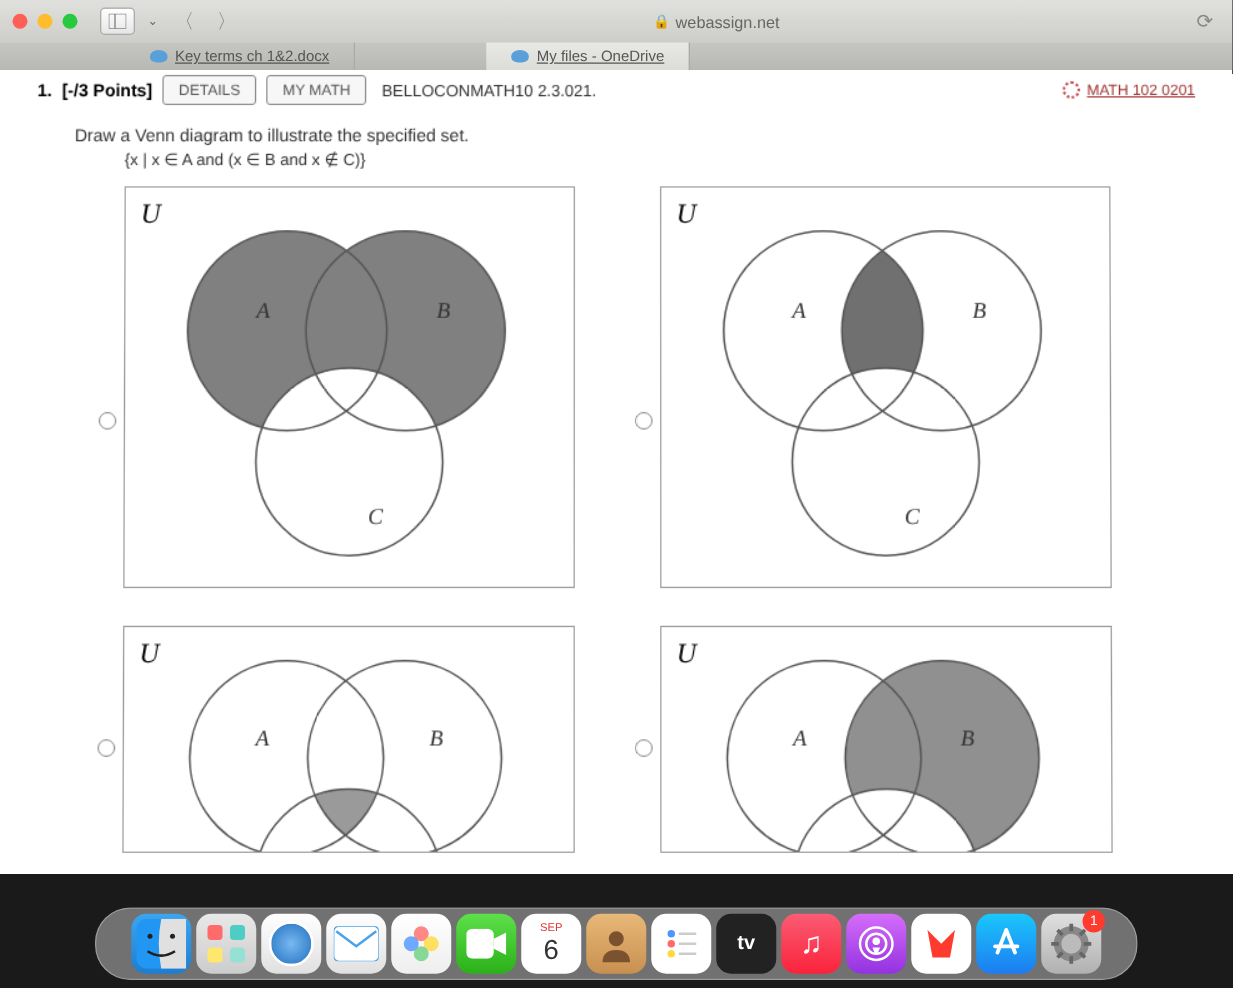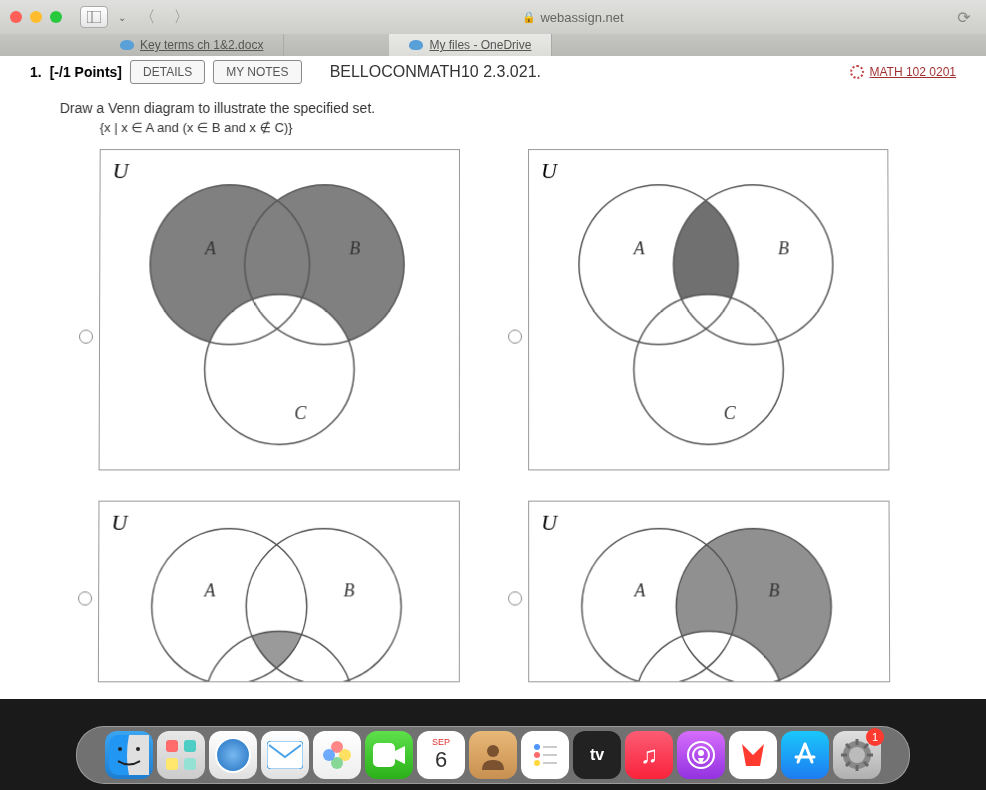--- a/index.html
+++ b/index.html
@@ -59,21 +59,21 @@
     }
     .question-header {
       display:flex; align-items:center; gap:8px; padding: 4px 30px;
       border-bottom: none;
     }
     .q-num { font-weight: bold; font-size: 14px; }
     .pill {
       border:1px solid #888; border-radius:3px; padding:4px 12px;
       font-size: 12px; color:#555; background:#f7f7f7;
     }
-    .q-id { font-size: 16px; color:#333; margin-left:20px; }
+    .q-id { font-size: 13px; color:#333; margin-left:4px; }
     .course-badge {
       margin-left:auto; display:flex;align-items:flex-start;gap:6px;
       color:#a03030; font-size:12px;text-decoration:underline;
     }
     .ring {
       width:14px;height:14px;border:2px dotted #c04040;border-radius:50%;display:inline-block;
     }
     .question-body { padding: 12px 60px; }
     .prompt { font-size: 14px; color:#333; margin-bottom:4px; }
     .set-notation { font-size: 13px; color:#333; margin-left:40px; margin-bottom:14px; font-style: normal; }
@@ -161,23 +161,23 @@
     </div>
     <div class="tab active" style="margin-left:105px">
       <span class="cloud-icon"></span>
       <span>My files - OneDrive</span>
     </div>
   </div>
 
   <div class="content-area">
     <div class="question-header">
       <span class="q-num">1.</span>
-      <span class="q-num" style="font-weight:bold">[-/1 Points]</span>
+      <span class="q-num" style="font-weight:bold">[-/3 Points]</span>
       <span class="pill">DETAILS</span>
-      <span class="pill">MY NOTES</span>
+      <span class="pill">MY MATH</span>
       <span class="q-id">BELLOCONMATH10 2.3.021.</span>
       <span class="course-badge">
         <span class="ring"></span>
         <span>MATH 102 0201</span>
       </span>
     </div>
 
     <div class="question-body">
       <div class="prompt">Draw a Venn diagram to illustrate the specified set.</div>
       <div class="set-notation">{x | x ∈ A and (x ∈ B and x ∉ C)}</div>

